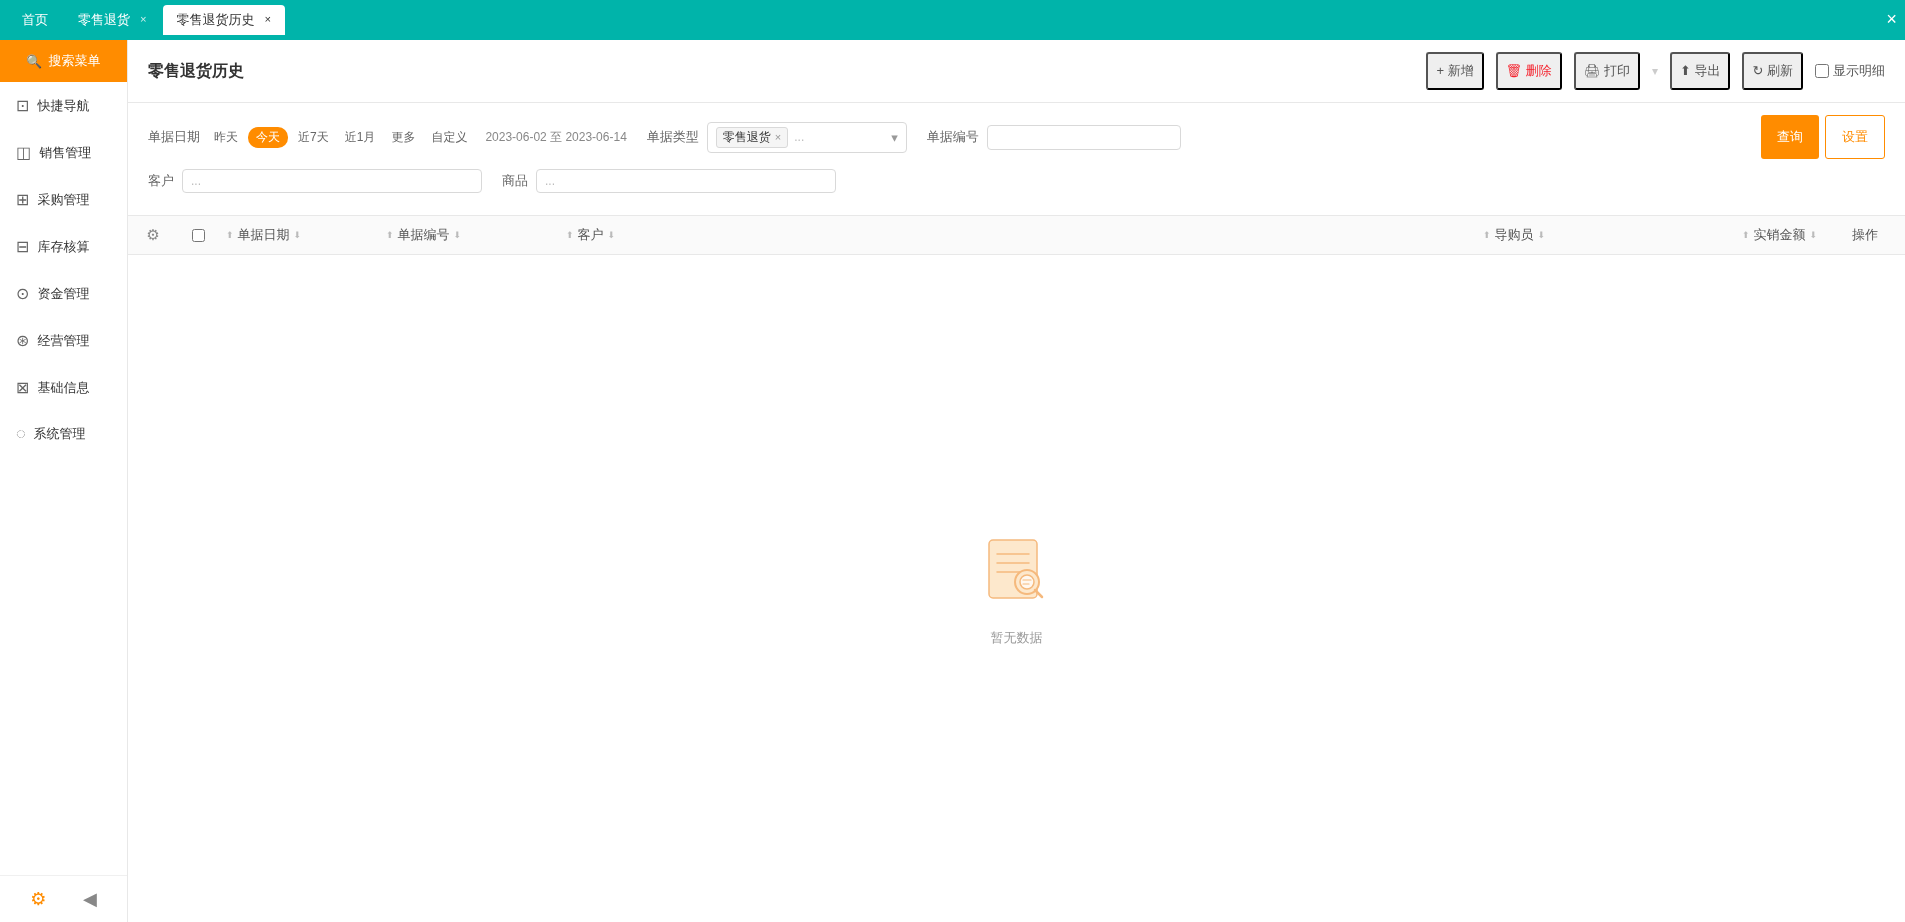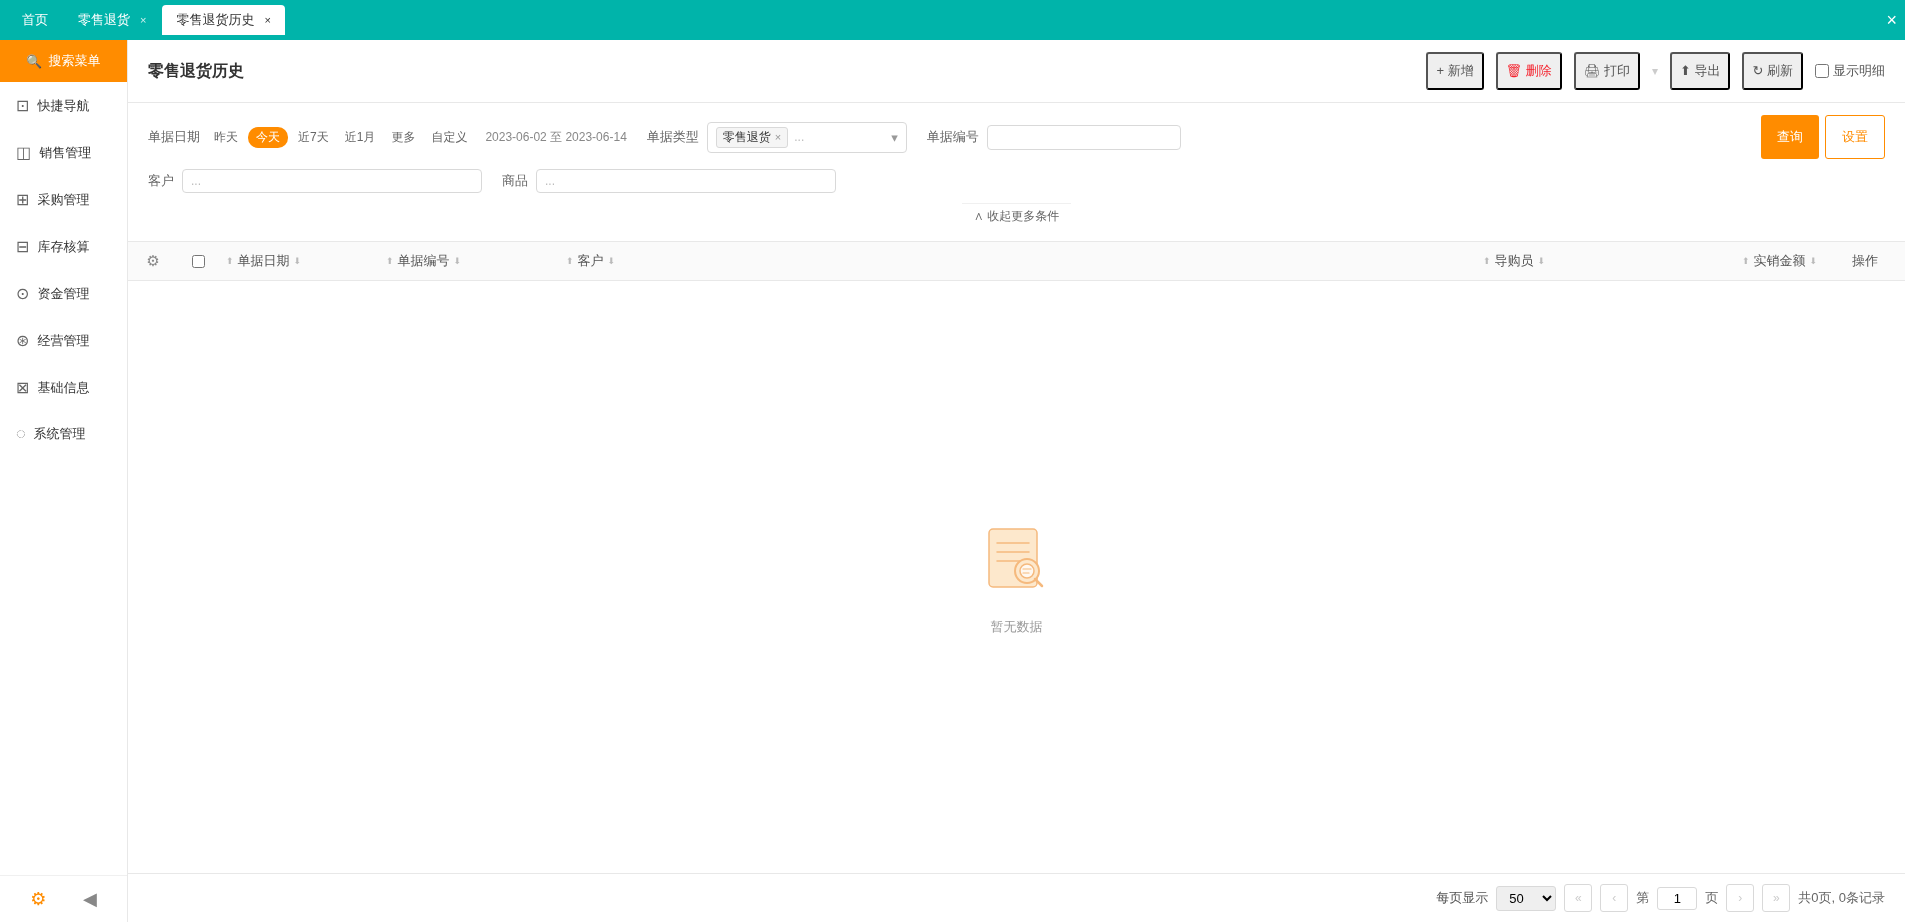--- a/index.html
+++ b/index.html
@@ -1,19 +1,19 @@
 <!DOCTYPE html>
 <html><head>
   <meta charset="utf-8">
   <style>
     * { margin: 0; padding: 0; box-sizing: border-box; }
     body { font-family: 'Microsoft YaHei', Arial, sans-serif; font-size: 13px; color: #333; background: #f0f2f5; display: flex; flex-direction: column; height: 922px; overflow: hidden; }
 
     
-    .top-bar { background: #00b4aa; display: flex; align-items: center; height: 40px; padding: 8px 8px; flex-shrink: 0; }
+    .top-bar { background: #00b4aa; display: flex; align-items: center; height: 40px; padding: 8px 8px; flex-shrink: 0; font-family: Liberation Mono, monospace; }
     .top-bar-tabs { display: flex; align-items: center; flex: 1; gap: 2px; }
     .tab { display: flex; align-items: center; gap: 6px; padding: 6px 14px; border-radius: 4px 4px 0 0; font-size: 13px; cursor: pointer; color: #fff; background: transparent; }
     .tab.active { background: #fff; color: #333; }
     .tab-close { font-size: 11px; color: currentColor; cursor: pointer; margin-left: 4px; }
     .tab:not(.active) .tab-close { color: rgba(255,255,255,0.8); }
     .top-bar-close { color: #fff; font-size: 18px; cursor: pointer; margin-left: auto; }
 
     
     .main-layout { display: flex; flex: 1; overflow: hidden; }
 
@@ -218,23 +218,20 @@
         </div>
 
         <div class="filter-group">
           <span class="filter-label">商品</span>
           <div class="filter-select" style="min-width:300px;">
             <span class="filter-placeholder">...</span>
           </div>
         </div>
       </div>
 
-      <div style="display:flex;justify-content:center;margin-top:4px;">
-        <div class="collapse-btn">∧ 收起更多条件</div>
-      </div>
     </div>
 
     <div class="table-wrapper">
 
       <div class="table-header">
         <div class="th-settings">
           <span class="gear-shape">⚙</span>
         </div>
         <div class="th-checkbox">
           <input type="checkbox" style="">
@@ -284,31 +281,15 @@
             <line x1="58" y1="60" x2="65" y2="67" stroke="#f5b97d" stroke-width="2.5" stroke-linecap="round"></line>
 
             <line x1="46" y1="50" x2="54" y2="50" stroke="#f5b97d" stroke-width="1.2" stroke-linecap="round"></line>
             <line x1="46" y1="54" x2="52" y2="54" stroke="#f5b97d" stroke-width="1.2" stroke-linecap="round"></line>
           </svg>
         </div>
         <span class="empty-text">暂无数据</span>
       </div>
     </div>
 
-    <div class="pagination-bar">
-      <span>每页显示</span>
-      <select class="page-size-select">
-        <option value="20">20</option>
-        <option value="50" selected="">50</option>
-        <option value="100">100</option>
-      </select>
-      <div class="page-btn disabled">«</div>
-      <div class="page-btn disabled">‹</div>
-      <span style="color:#666;font-size:13px;">第</span>
-      <input class="page-input" type="text" value="1" style="">
-      <span style="color:#666;font-size:13px;">页</span>
-      <div class="page-btn disabled">›</div>
-      <div class="page-btn disabled">»</div>
-      <span class="page-info">共0页, 0条记录</span>
-    </div>
 
   </div>
 </div>
 
 </body></html>

